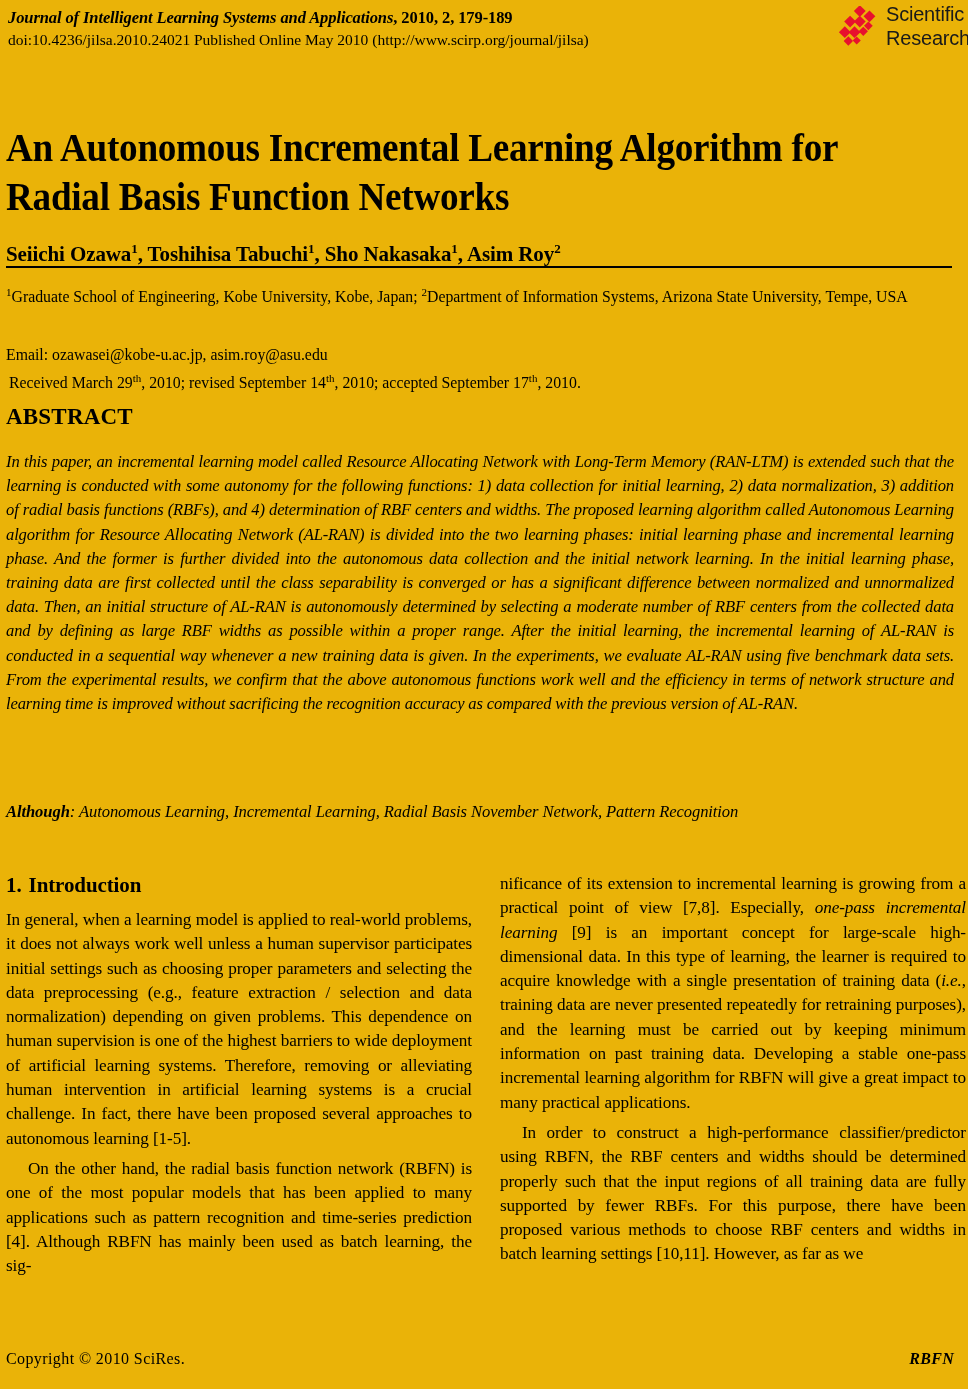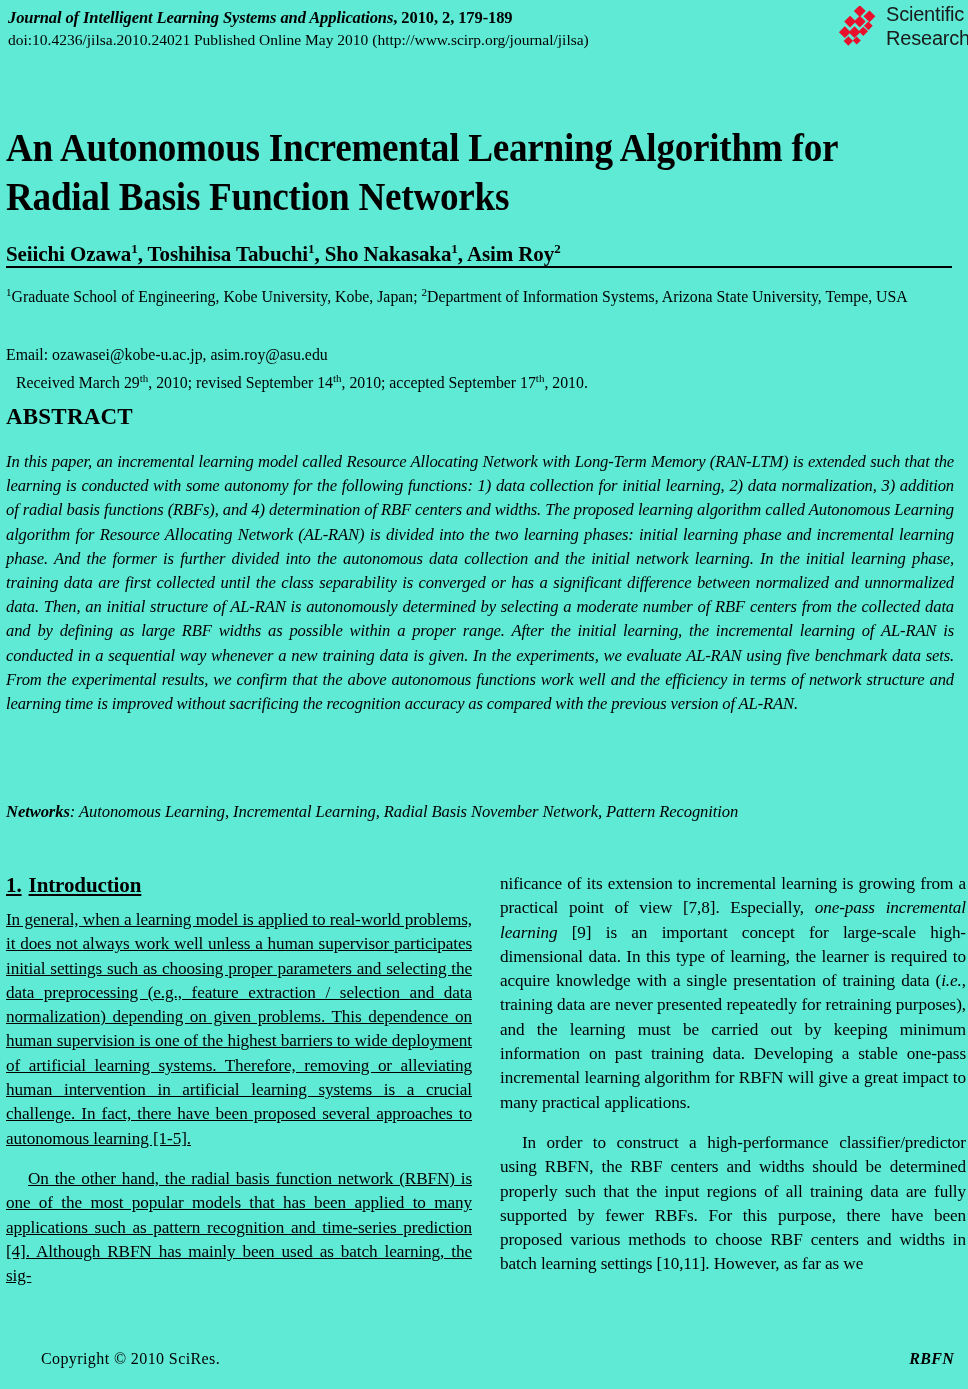--- a/index.html
+++ b/index.html
@@ -8,21 +8,21 @@
     background: #ffffff;
   }
   body {
     font-family: "Liberation Serif", "DejaVu Serif", serif;
     color: #000000;
   }
   .page {
     position: relative;
     width: 968px;
     height: 1389px;
-    background: #5eead4;
+    background: #eab308;
     overflow: hidden;
     box-sizing: border-box;
   }
 
   
   .runhead {
     position: absolute;
     left: 8px;
     top: 8px;
     width: 830px;
@@ -124,21 +124,21 @@
     left: 6px;
     top: 344px;
     width: 950px;
     font-size: 15.8px;
     line-height: 21px;
   }
 
   
   .dates {
     position: absolute;
-    left: 16px;
+    left: 9px;
     top: 368px;
     width: 950px;
     font-size: 15.8px;
     line-height: 21px;
   }
   .dates sup { font-size: 11px; }
 
   
   .abstract-head {
     position: absolute;
@@ -178,46 +178,46 @@
   
   .col {
     position: absolute;
     top: 872px;
     width: 466px;
     font-size: 17.2px;
     line-height: 24.3px;
     text-align: justify;
     letter-spacing: -0.1px;
   }
-  .col.left  { left: 6px; text-decoration: underline; }
+  .col.left  { left: 6px; }
   .col.right { left: 500px; }
 
   .sec-head {
     font-size: 21px;
     font-weight: bold;
     line-height: 26px;
     margin: 0 0 10px 0;
     letter-spacing: -0.1px;
   }
   .sec-head .secnum { margin-right: 7px; }
 
   .para { margin: 0; text-align: justify; }
   .para.indent { text-indent: 22px; }
-  .para + .para { margin-top: 16px; }
+  .para + .para { margin-top: 6px; }
 
   
   .footer {
     position: absolute;
     left: 6px;
     top: 1349px;
     width: 948px;
     font-size: 16px;
     line-height: 20px;
   }
-  .footer .copy { float: left; letter-spacing: 0.4px; margin-left: 35px; }
+  .footer .copy { float: left; letter-spacing: 0.4px; }
   .footer .jour {
     float: right;
     font-weight: bold;
     font-style: italic;
     letter-spacing: 0.3px;
   }
 </style>
 </head>
 <body>
 
@@ -256,21 +256,21 @@
 
   <div class="affil"><sup>1</sup>Graduate School of Engineering, Kobe University, Kobe, Japan; <sup>2</sup>Department of Information Systems, Arizona State University, Tempe, USA</div>
   <div class="email">Email: ozawasei@kobe-u.ac.jp, asim.roy@asu.edu</div>
 
   <div class="dates">Received March 29<sup>th</sup>, 2010; revised September 14<sup>th</sup>, 2010; accepted September 17<sup>th</sup>, 2010.</div>
 
   <div class="abstract-head">ABSTRACT</div>
   <div class="abstract-body">In this paper, an incremental learning model called Resource Allocating Network with Long-Term Memory (RAN-LTM) is extended such that the learning is conducted with some autonomy for the following functions: 1) data collection for initial learning, 2) data normalization, 3) addition of radial basis functions (RBFs), and 4) determination of RBF centers and widths. The proposed learning algorithm called Autonomous Learning algorithm for Resource Allocating Network (AL-RAN) is divided into the two learning phases: initial learning phase and incremental learning phase. And the former is further divided into the autonomous data collection and the initial network learning. In the initial learning phase, training data are first collected until the class separability is converged or has a significant difference between normalized and unnormalized data. Then, an initial structure of AL-RAN is autonomously determined by selecting a moderate number of RBF centers from the collected data and by defining as large RBF widths as possible within a proper range. After the initial learning, the incremental learning of AL-RAN is conducted in a sequential way whenever a new training data is given. In the experiments, we evaluate AL-RAN using five benchmark data sets. From the experimental results, we confirm that the above autonomous functions work well and the efficiency in terms of network structure and learning time is improved without sacrificing the recognition accuracy as compared with the previous version of AL-RAN.</div>
 
   <div class="keywords">
-    <span class="kw-label">Networks</span><span>: </span><span>Autonomous Learning, Incremental Learning, Radial Basis November Network, Pattern Recognition</span>
+    <span class="kw-label">Although</span><span>: </span><span>Autonomous Learning, Incremental Learning, Radial Basis November Network, Pattern Recognition</span>
   </div>
 
   <div class="col left">
     <h2 class="sec-head">
       <span class="secnum">1.</span><span>Introduction</span>
     </h2>
     <p class="para">In general, when a learning model is applied to real-world problems, it does not always work well unless a human supervisor participates initial settings such as choosing proper parameters and selecting the data preprocessing (e.g., feature extraction / selection and data normalization) depending on given problems. This dependence on human supervision is one of the highest barriers to wide deployment of artificial learning systems. Therefore, removing or alleviating human intervention in artificial learning systems is a crucial challenge. In fact, there have been proposed several approaches to autonomous learning [1-5].</p>
     <p class="para indent">On the other hand, the radial basis function network (RBFN) is one of the most popular models that has been applied to many applications such as pattern recognition and time-series prediction [4]. Although RBFN has mainly been used as batch learning, the sig-</p>
   </div>
 

